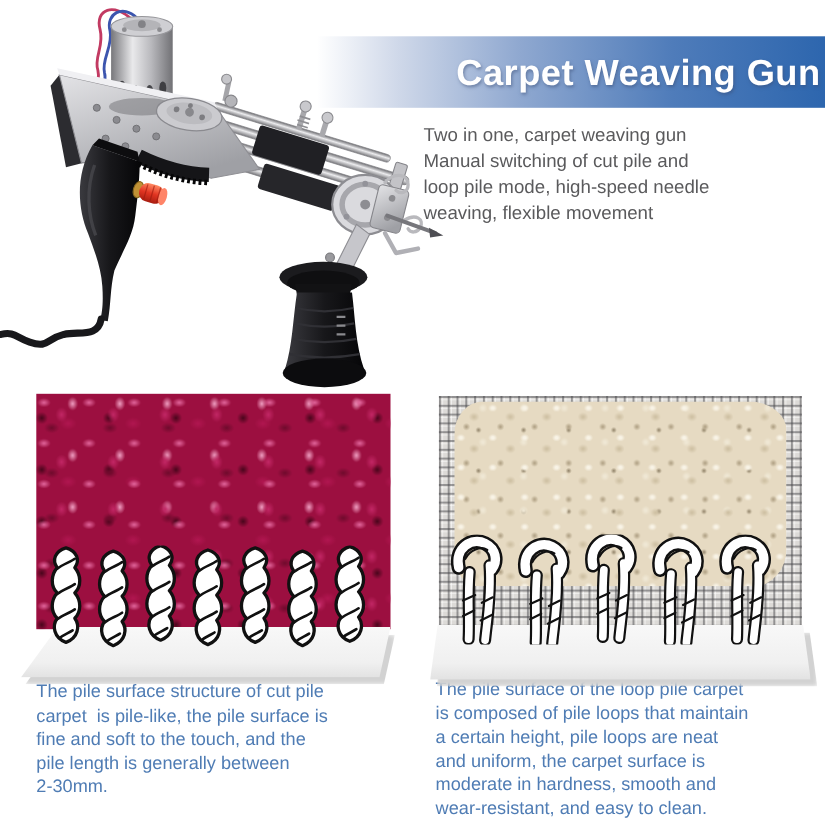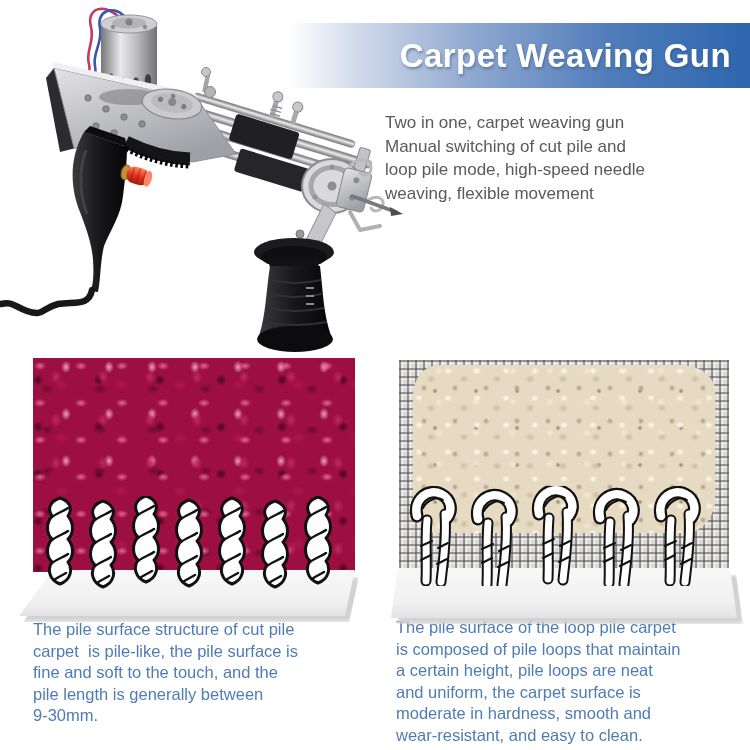--- a/index.html
+++ b/index.html
@@ -1,22 +1,22 @@
 <!DOCTYPE html>
 <html><head>
 <meta charset="utf-8">
 <style>
   html,body{margin:0;padding:0;}
   body{width:750px;height:750px;background:#ffffff;font-family:"Liberation Sans",sans-serif;}
   #stage{position:relative;width:750px;height:750px;background:#fff;overflow:hidden;}
 
   
-  .banner{position:absolute;top:23px;left:288px;right:0;height:65px;
+  .banner{position:absolute;top:33px;left:288px;right:0;height:65px;
     background:linear-gradient(90deg, rgba(255,255,255,0) 0%, #cfd8e9 16%, #8fa8d0 40%, #4f7cba 70%, #2d66ae 100%);
-    display:flex;align-items:center;justify-content:flex-end;padding-right:19px;box-sizing:border-box;}
+    display:flex;align-items:center;justify-content:flex-end;padding-right:4px;box-sizing:border-box;}
   .banner-title{color:#fff;font-size:33px;font-weight:bold;letter-spacing:.4px;
     text-shadow:1px 2px 3px rgba(60,80,120,.55);white-space:nowrap;}
 
   
   .intro{position:absolute;top:111px;right:30px;width:335px;
     font-size:17px;line-height:23.5px;color:#5a5a5c;white-space:pre-line;}
 
   
   #gun-svg{position:absolute;left:0;top:0;}
 
@@ -275,21 +275,21 @@
         <use href="#loop-glyph" x="122" y="-2"></use>
         <use href="#loop-glyph" x="183" y="2"></use>
         <use href="#loop-glyph" x="244" y="0"></use>
       </svg>
   </div>
 
   <div class="caption caption-cut">The pile surface structure of cut pile
 carpet  is pile-like, the pile surface is
 fine and soft to the touch, and the
 pile length is generally between
-9-30mm.</div>
+2-30mm.</div>
   <div class="caption caption-loop">The pile surface of the loop pile carpet
 is composed of pile loops that maintain
 a certain height, pile loops are neat
 and uniform, the carpet surface is
 moderate in hardness, smooth and
 wear-resistant, and easy to clean.</div>
 
 </div>
 
 </body></html>

